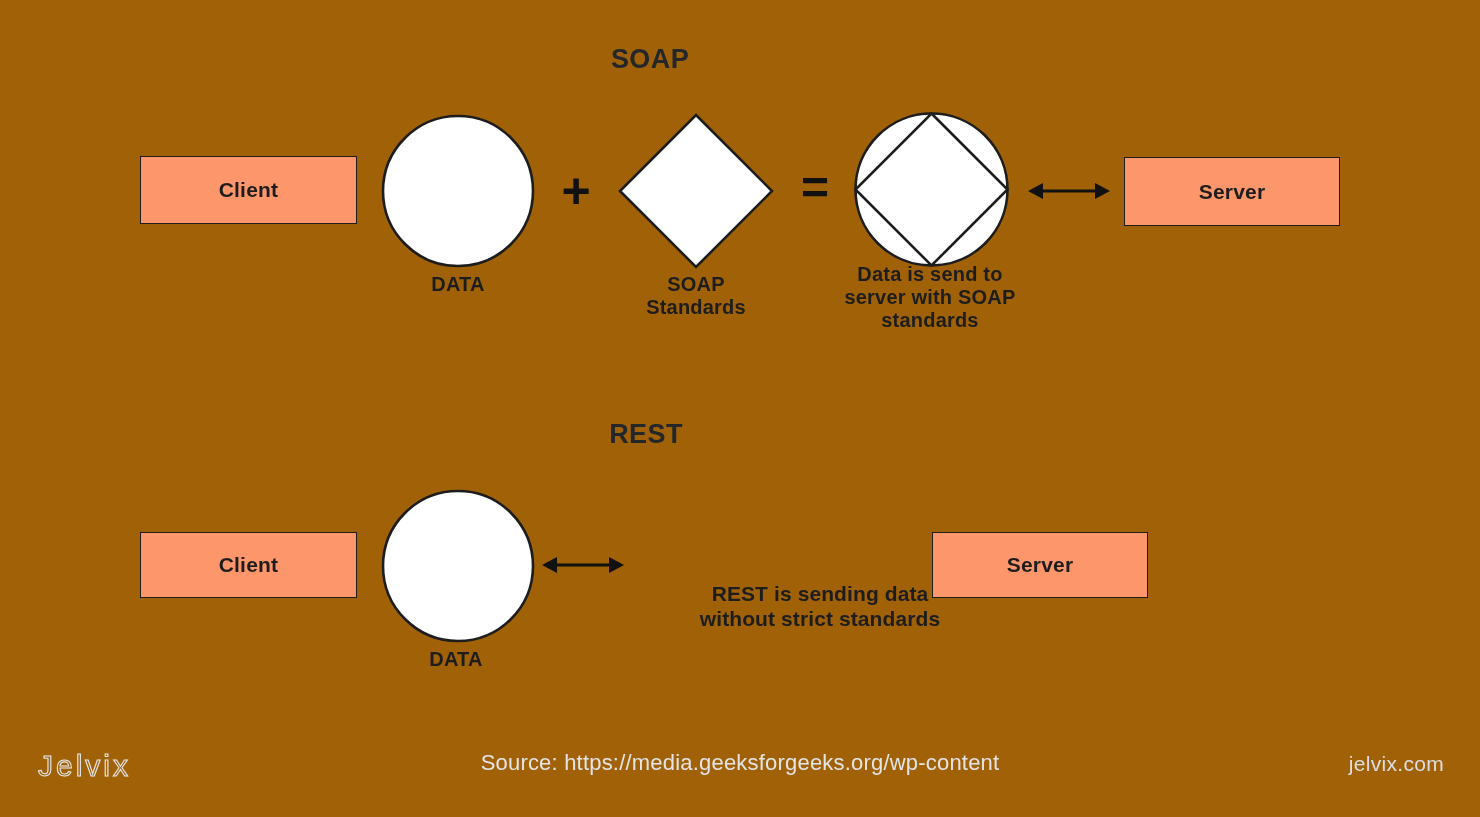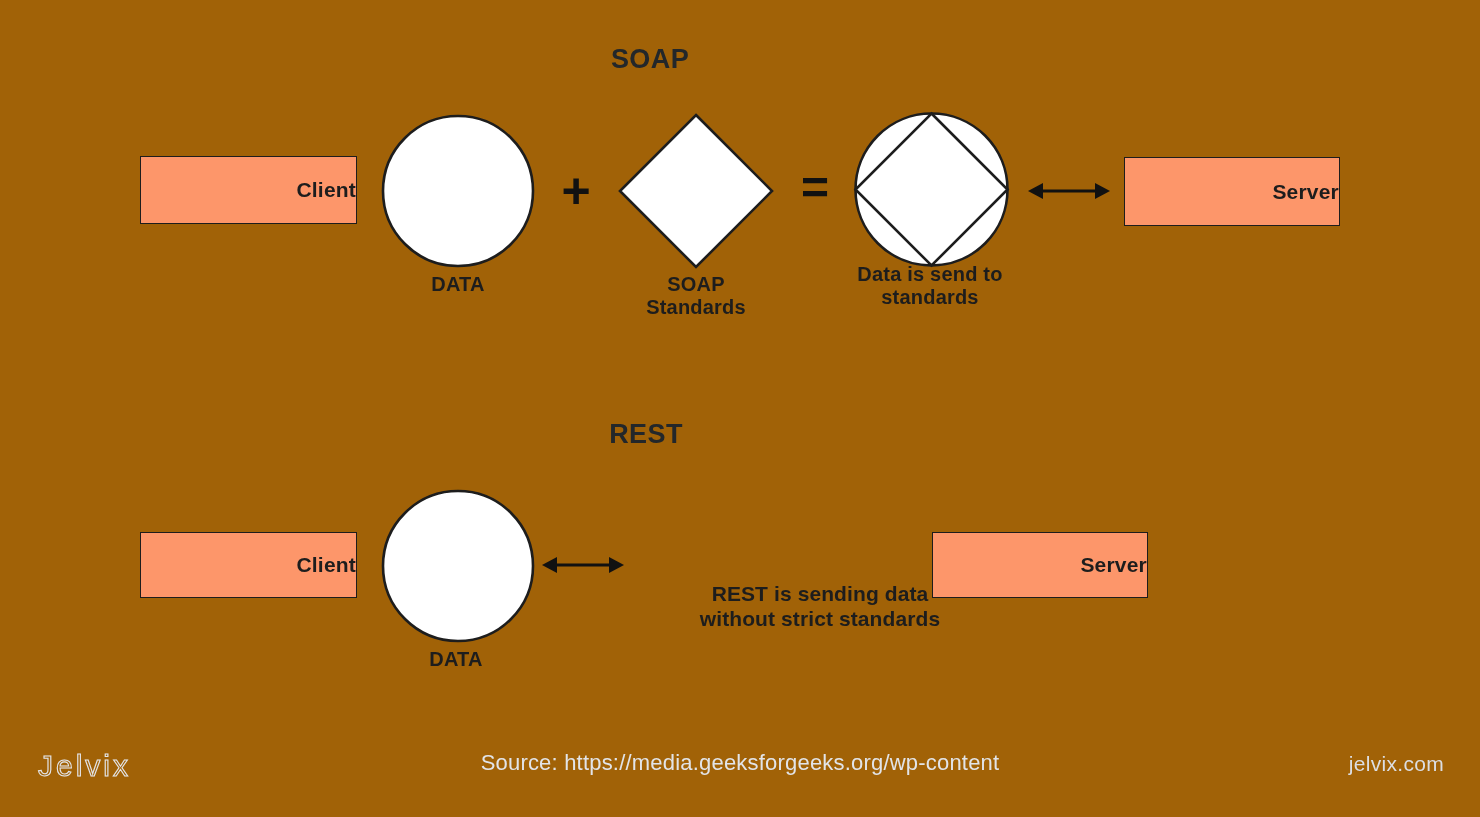--- a/index.html
+++ b/index.html
@@ -30,21 +30,21 @@
     white-space: nowrap;
   }
   #soap-title { left: 0; top: 44px; width: 1300px; }
   #rest-title { left: 0; top: 419px; width: 1292px; }
 
   
   .node-box {
     position: absolute;
     display: flex;
     align-items: center;
-    justify-content: flex-end;
+    justify-content: center;
     border: 1.6px solid #1d1d1d;
     box-sizing: border-box;
     font-size: 21px;
     font-weight: 700;
     color: #1d1d1d;
     letter-spacing: 0.2px;
   }
   #soap-client-box { left: 140px; top: 156px; width: 217px; height: 68px; }
   #soap-server-box { left: 1124px; top: 157px; width: 216px; height: 69px; }
   #rest-client-box { left: 140px; top: 532px; width: 217px; height: 66px; }
@@ -146,20 +146,21 @@
   </div>
 
   <div class="operator" id="equals-operator">=</div>
 
   <svg class="shape" id="soap-combined" viewBox="0 0 157 157">
     <circle cx="78.5" cy="78.5" r="76" fill="#ffffff" stroke="#1d1d1d" stroke-width="2.6"></circle>
     <polygon points="78.5,2.5 154.5,78.5 78.5,154.5 2.5,78.5" fill="none" stroke="#1d1d1d" stroke-width="2.6"></polygon>
   </svg>
   <div class="caption" id="soap-result-caption">
     <div>Data is send to</div>
+    <div>server with SOAP</div>
     <div>standards</div>
   </div>
 
   <svg class="arrow" id="soap-arrow" viewBox="0 0 82 26">
     <line x1="12" y1="13" x2="70" y2="13" stroke="#111111" stroke-width="3"></line>
     <polygon points="0,13 15,5 15,21" fill="#111111"></polygon>
     <polygon points="82,13 67,5 67,21" fill="#111111"></polygon>
   </svg>
 
   <div class="node-box" id="soap-server-box" style="background:#fd966a;">

